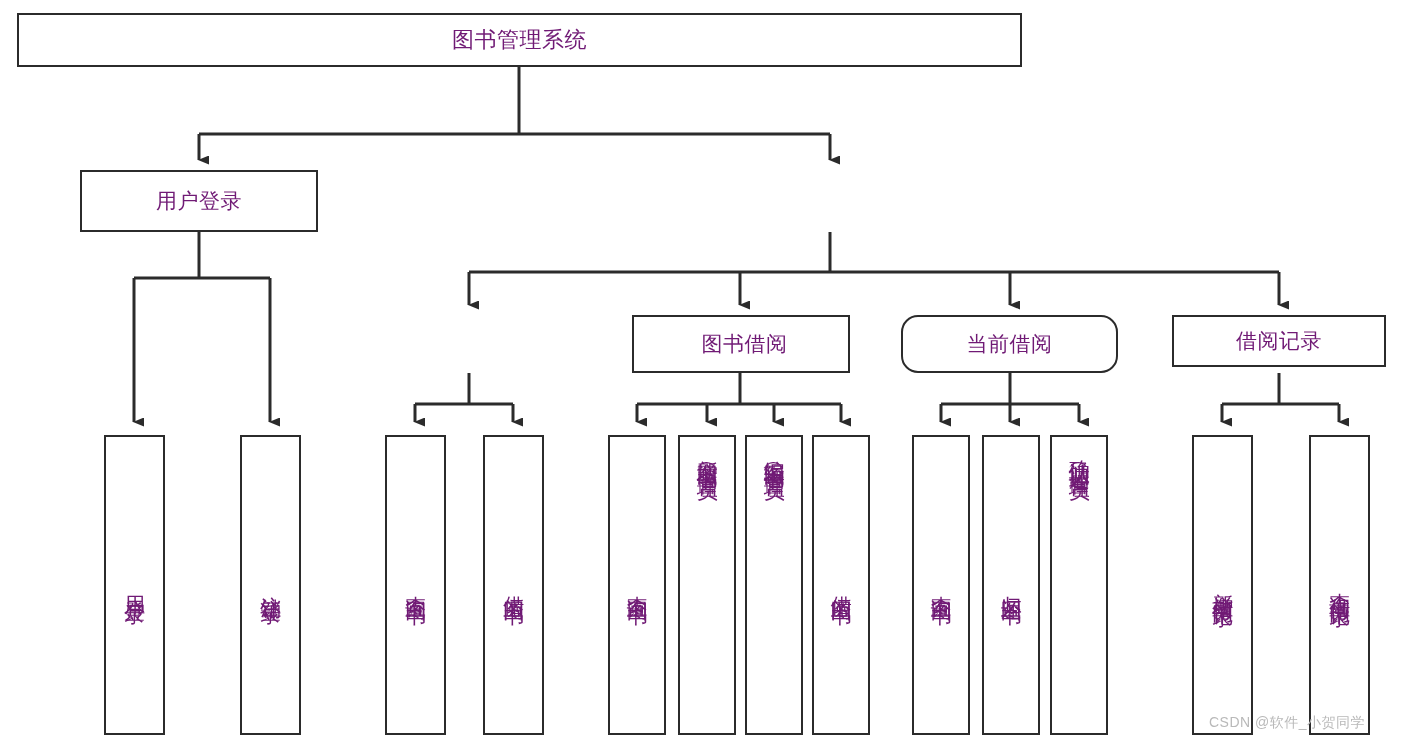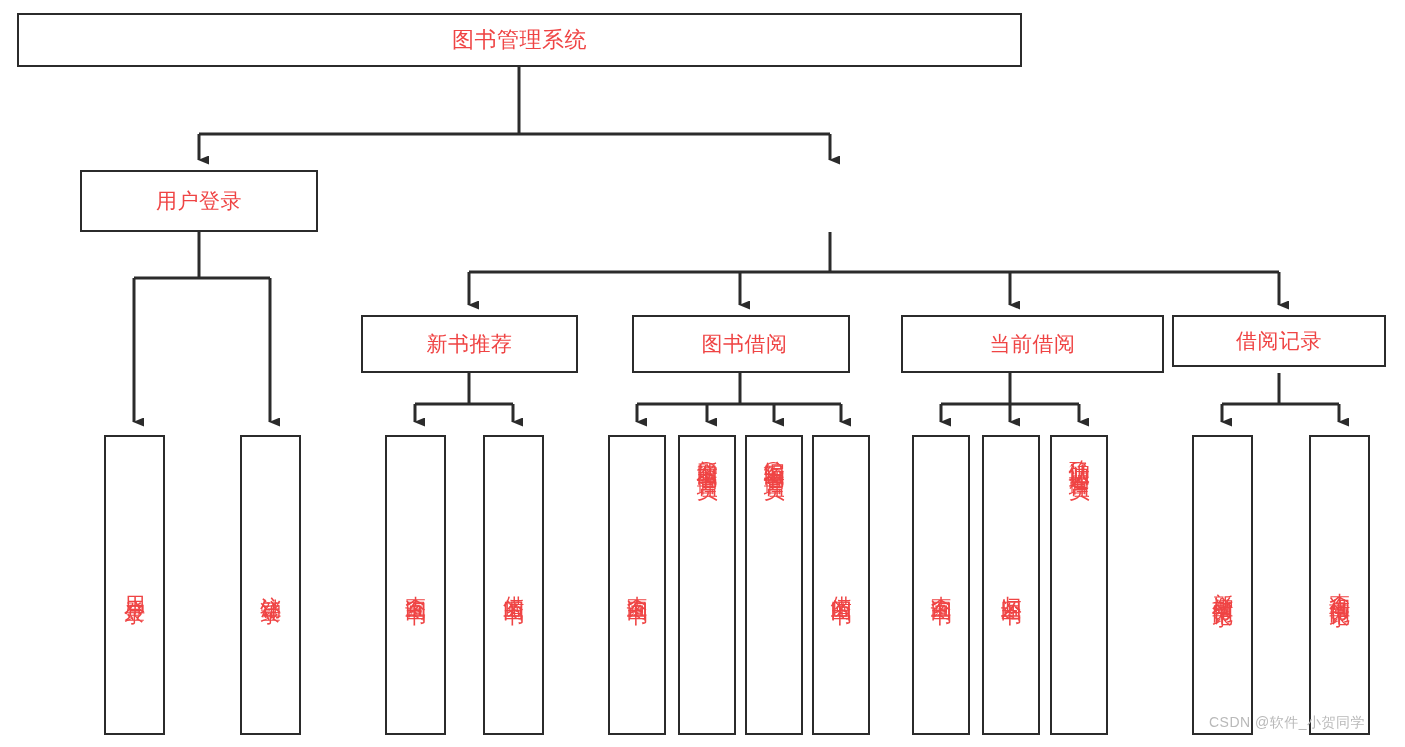--- a/index.html
+++ b/index.html
@@ -34,21 +34,21 @@
     background: #ffffff;
     display: flex;
     align-items: center;
     justify-content: center;
     text-align: center;
     z-index: 2;
   }
   .node-label {
     display: block;
     line-height: 1.08;
-    color: #ef4444;
+    color: #701a75;
     letter-spacing: 0.5px;
   }
   
   .node.horiz .node-label {
     writing-mode: horizontal-tb;
     font-size: 21px;
   }
   .node.root .node-label {
     font-size: 22px;
   }
@@ -138,29 +138,26 @@
 
   <div class="node horiz root" style="left:17px; top:13px; width:1005px; height:54px;">
     <span class="node-label">图书管理系统</span>
   </div>
 
   <div class="node horiz" style="left:80px; top:170px; width:238px; height:62px;">
     <span class="node-label">用户登录</span>
   </div>
 
 
-  <div class="node horiz" style="left:361px; top:315px; width:217px; height:58px;">
-    <span class="node-label">新书推荐</span>
-  </div>
 
   <div class="node horiz" style="left:632px; top:315px; width:218px; height:58px;padding-left:7px;">
     <span class="node-label">图书借阅</span>
   </div>
 
-  <div class="node horiz" style="left:901px; top:315px; width:263px; height:58px;">
+  <div class="node horiz" style="left:901px; top:315px; width:217px; height:58px;border-radius:17px;">
     <span class="node-label">当前借阅</span>
   </div>
 
   <div class="node horiz" style="left:1172px; top:315px; width:214px; height:52px;">
     <span class="node-label">借阅记录</span>
   </div>
 
   <div class="node vert centered" style="left:104px; top:435px; width:61px; height:300px;">
     <span class="node-label">用户登录</span>
   </div>

